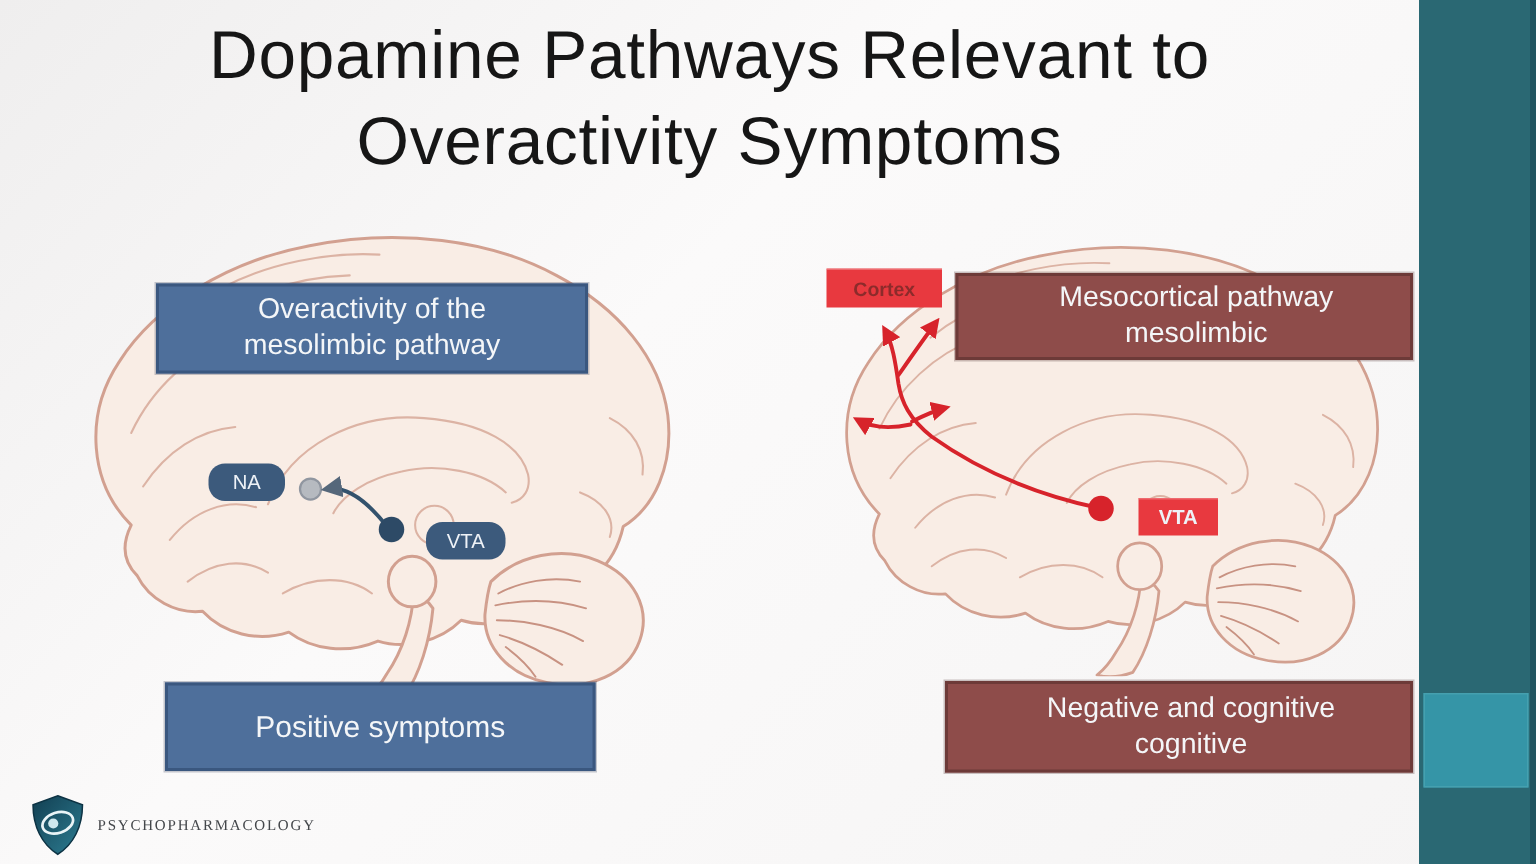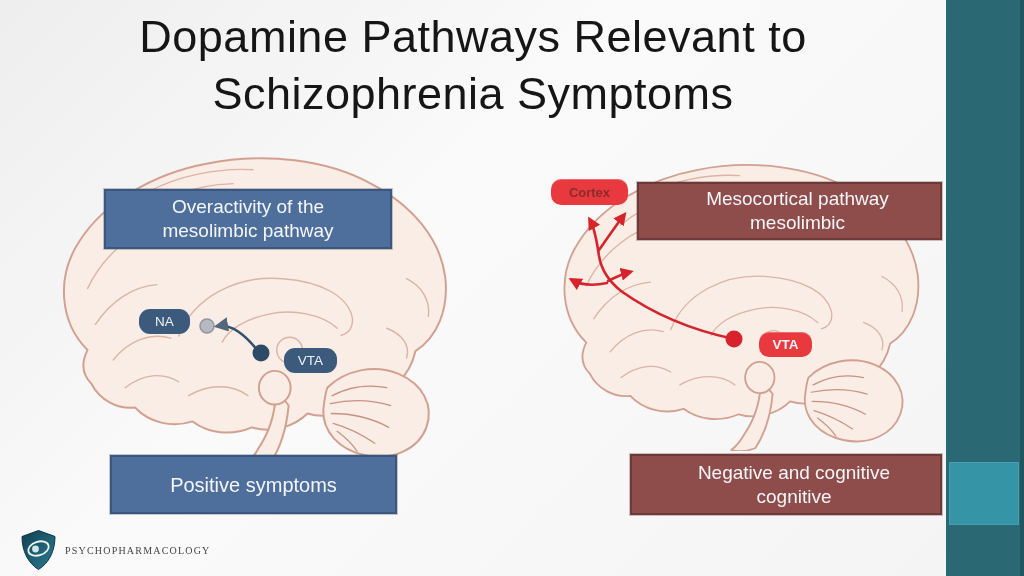--- a/index.html
+++ b/index.html
@@ -30,21 +30,21 @@
   .box.b-header{left:104px;top:189px;width:284px;height:56px;}
   .box.b-footer{left:110px;top:455px;width:283px;height:55px;font-size:20px;}
   .box.m-header{left:637px;top:182px;width:285px;height:54px;}
   .box.m-footer{left:630px;top:454px;width:292px;height:57px;}
   
   .chip{
     position:absolute;display:flex;align-items:center;justify-content:center;
     font-size:13.5px;color:#eef2f7;
   }
   .chip.navy{background:#3c5a7c;border-radius:11px;}
-  .chip.red{background:#e8393f;border-radius:10px;box-shadow:inset 0 1px 0 rgba(255,255,255,.25);}
+  .chip.red{background:#e8393f;border-radius:0;box-shadow:inset 0 1px 0 rgba(255,255,255,.25);}
   #chip-na{left:139px;top:309px;width:51px;height:25px;}
   #chip-vta-left{left:284px;top:348px;width:53px;height:25px;}
   #chip-cortex{left:551px;top:179px;width:77px;height:26px;color:#8c2b2b;font-weight:700;font-size:13px;}
   #chip-vta-right{left:759px;top:332px;width:53px;height:25px;font-weight:700;}
   
   #logo{position:absolute;left:20px;top:529px;display:flex;align-items:center;}
   #logo .shield{width:37px;height:42px;}
   #logo .words{margin-left:8px;text-align:center;color:#43464a;font-family:"Liberation Serif",serif;}
   #logo .l1{font-size:10px;letter-spacing:1.2px;line-height:17px;}
   #logo .l2{font-size:10.5px;letter-spacing:2.6px;line-height:13px;}
@@ -56,21 +56,21 @@
     background:#3595a7;border:1px solid #45a0af;
   }
 </style>
 </head>
 <body>
 
 <div id="stage">
 
   <div class="title">
     <span style="display:block">Dopamine Pathways Relevant to</span>
-    <span style="display:block">Schizophrenia Symptoms</span>
+    <span style="display:block">Overactivity Symptoms</span>
   </div>
 
   <svg width="0" height="0" style="position:absolute">
     <defs>
       <symbol id="brain-sym" viewBox="0 0 440 330">
         <g fill="#f9ede5" stroke="#d2a090" stroke-width="2" stroke-linecap="round" stroke-linejoin="round">
           <path d="M 58,212 C 30,184 26,138 50,102 C 74,64 124,34 178,24 C 238,12 300,20 344,44
                    C 386,66 414,100 419,138 C 423,172 410,200 389,213 C 383,240 363,257 338,260
                    C 322,276 299,282 280,276 C 266,290 243,296 224,290 C 203,299 180,296 164,284
                    C 143,291 120,285 106,270 C 88,272 70,262 62,246 C 52,236 52,224 58,212 Z"></path>

